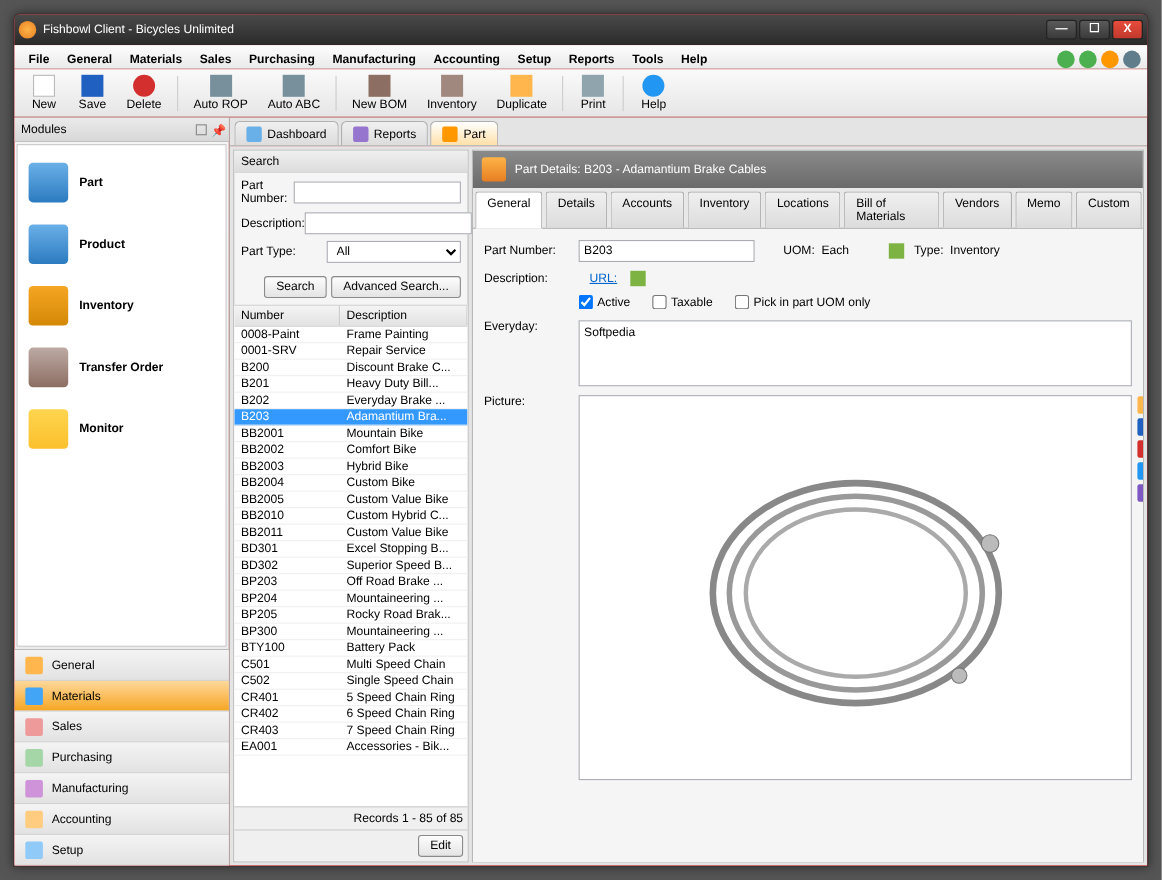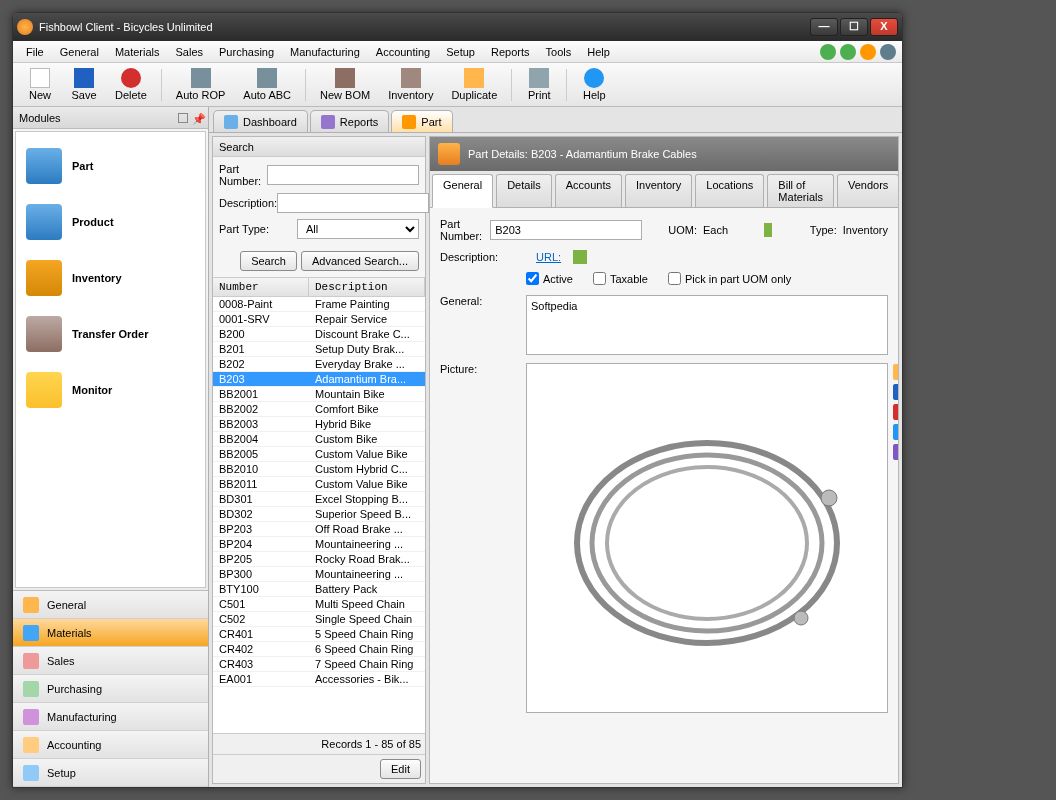--- a/index.html
+++ b/index.html
@@ -1,24 +1,24 @@
 <!DOCTYPE html>
 <html><head>
 <meta charset="utf-8">
 <style>
 * { box-sizing: border-box; margin: 0; padding: 0; font-family: Tahoma, Arial, sans-serif; font-size: 11px; }
 body { background: #555; padding: 12px; }
-.window { width: 891px; height: 776px; background: #ef4444; border: 1px solid #333; border-radius: 6px 6px 0 0; box-shadow: 0 0 10px rgba(0,0,0,0.5); display: flex; flex-direction: column; overflow: hidden; }
+.window { width: 1032px; height: 776px; background: #ef4444; border: 1px solid #333; border-radius: 6px 6px 0 0; box-shadow: 0 0 10px rgba(0,0,0,0.5); display: flex; flex-direction: column; overflow: hidden; }
 .titlebar { height: 28px; background: linear-gradient(#4a4a4a,#2a2a2a); display: flex; align-items: center; padding: 0 4px; color: #fff; }
 .titlebar .appicon { width: 16px; height: 16px; background: radial-gradient(circle,#ffb347,#e67e22); border-radius: 50%; margin-right: 6px; }
 .titlebar .title { flex: 1; }
 .winbtns { display: flex; gap: 2px; }
 .winbtn { width: 28px; height: 18px; background: linear-gradient(#5a5a5a,#3a3a3a); border: 1px solid #222; border-radius: 3px; color: #fff; text-align: center; line-height: 14px; font-weight: bold; cursor: pointer; }
 .winbtn.close { background: linear-gradient(#e74c3c,#c0392b); }
-.menubar { height: 22px; background: linear-gradient(#fdfdfd,#eaeaea); border-bottom: 1px solid #c8c8c8; display: flex; align-items: center; padding: 0 6px; gap: 2px; }
+.menubar { height: 22px; background: linear-gradient(#fdfdfd,#eaeaea); border-bottom: 1px solid #c8c8c8; display: flex; align-items: flex-end; padding: 0 6px; gap: 2px; font-weight: bold; }
 .menuitem { padding: 2px 7px; cursor: pointer; }
 .navicons { margin-left: auto; display: flex; gap: 4px; }
 .navicon { width: 16px; height: 16px; border-radius: 50%; cursor: pointer; }
 .toolbar { height: 44px; background: linear-gradient(#fafafa,#e6e6e6); border-bottom: 1px solid #bcbcbc; display: flex; align-items: center; padding: 0 6px; gap: 2px; }
 .tbtn { display: flex; flex-direction: column; align-items: center; padding: 2px 8px; cursor: pointer; border-radius: 3px; min-width: 42px; }
 .tbtn .ticn { width: 20px; height: 20px; margin-bottom: 1px; }
 .tsep { width: 1px; height: 32px; background: #ccc; margin: 0 4px; }
 .body { flex: 1; display: flex; overflow: hidden; }
 .sidebar { width: 196px; border-right: 1px solid #b0b0b0; background: linear-gradient(#f5f5f5,#e8e8e8); display: flex; flex-direction: column; }
 .modhdr { height: 22px; background: linear-gradient(#eaeaea,#d8d8d8); border-bottom: 1px solid #bcbcbc; display: flex; align-items: center; padding: 0 6px; }
@@ -41,21 +41,21 @@
 .searchpanel { width: 214px; background: #f5f5f5; border: 1px solid #b8b8b8; display: flex; flex-direction: column; }
 .sphdr { height: 20px; background: linear-gradient(#f0f0f0,#dcdcdc); border-bottom: 1px solid #ccc; padding: 2px 6px; display: flex; align-items: center; }
 .spform { padding: 6px; }
 .frow { display: flex; align-items: center; margin-bottom: 6px; }
 .frow label { width: 78px; }
 .frow input, .frow select { flex: 1; border: 1px solid #abadb3; padding: 2px 4px; height: 20px; background: #fff; }
 .sbtns { display: flex; justify-content: flex-end; gap: 4px; padding: 0 6px 6px; }
 .btn { padding: 3px 10px; background: linear-gradient(#fdfdfd,#e4e4e4); border: 1px solid #8a8a8a; border-radius: 3px; cursor: pointer; }
 .resulttable { flex: 1; overflow: auto; border-top: 1px solid #ccc; background: #fff; }
 .rthead { display: flex; background: linear-gradient(#f4f4f4,#e2e2e2); border-bottom: 1px solid #ccc; position: sticky; top: 0; }
-.rthead div { padding: 3px 6px; border-right: 1px solid #ccc; font-family: Liberation Mono, monospace; }
+.rthead div { padding: 3px 6px; border-right: 1px solid #ccc; }
 .rtrow { display: flex; cursor: pointer; border-bottom: 1px solid #f0f0f0; }
 .rtrow.selected { background: #3399ff; color: #fff; }
 .rtrow div { padding: 1px 6px; white-space: nowrap; overflow: hidden; text-overflow: ellipsis; }
 .col-num { width: 96px; }
 .col-desc { flex: 1; }
 .rtfoot { text-align: right; padding: 4px; border-top: 1px solid #ccc; background: #f0f0f0; }
 .detailpanel { flex: 1; background: #f5f5f5; border: 1px solid #b8b8b8; display: flex; flex-direction: column; overflow: hidden; }
 .dphdr { height: 34px; background: linear-gradient(#8a8a8a,#6a6a6a); color: #fff; display: flex; align-items: center; padding: 12px 8px; font-size: 15px; gap: 8px; }
 .dphdr .dpicn { width: 22px; height: 22px; background: linear-gradient(#ffb347,#e67e22); border-radius: 3px; }
 .dtabs { display: flex; background: #e8e8e8; border-bottom: 1px solid #b0b0b0; }
@@ -271,21 +271,21 @@
                 <div class="rtrow">
                   <div class="col-num">0001-SRV</div>
                   <div class="col-desc">Repair Service</div>
                 </div>
                 <div class="rtrow">
                   <div class="col-num">B200</div>
                   <div class="col-desc">Discount Brake C...</div>
                 </div>
                 <div class="rtrow">
                   <div class="col-num">B201</div>
-                  <div class="col-desc">Setup Duty Brak...</div>
+                  <div class="col-desc">Heavy Duty Bill...</div>
                 </div>
                 <div class="rtrow">
                   <div class="col-num">B202</div>
                   <div class="col-desc">Everyday Brake ...</div>
                 </div>
                 <div class="rtrow selected">
                   <div class="col-num">B203</div>
                   <div class="col-desc">Adamantium Bra...</div>
                 </div>
                 <div class="rtrow">
@@ -392,21 +392,21 @@
               <div class="dtab">Memo</div>
               <div class="dtab">Custom</div>
             </div>
           <div class="dpbody">
             <div class="dfrow">
               <label>Part Number:</label>
               <input type="text" style="width: 160px;" value="B203">
               <span style="margin-left:20px">UOM:</span>
               <span>Each</span>
               <span class="editicn" style="margin-left:30px"></span>
-              <span style="margin-left:32px">Type:</span>
+              <span style="margin-left:3px">Type:</span>
               <span>Inventory</span>
             </div>
             <div class="dfrow">
               <label>Description:</label>
               <span class="urllink" style="margin-left:10px">URL:</span>
               <span class="editicn" style="margin-left:6px"></span>
             </div>
             <div class="chkrow">
               <div class="chk">
                   <input type="checkbox" checked="" style="">
@@ -415,21 +415,21 @@
               <div class="chk">
                   <input type="checkbox" style="">
                   <span>Taxable</span>
                 </div>
               <div class="chk">
                   <input type="checkbox" style="">
                   <span>Pick in part UOM only</span>
                 </div>
             </div>
             <div class="dfrow" style="align-items:flex-start">
-              <label>General:</label>
+              <label>Everyday:</label>
               <div class="detailsbox"><span>Softpedia</span></div>
             </div>
             <div class="dfrow" style="align-items:flex-start">
               <label>Picture:</label>
               <div class="picturebox">
                 <svg class="cable" viewBox="0 0 340 280">
                   <ellipse cx="170" cy="145" rx="130" ry="100" fill="none" stroke="#888" stroke-width="6"></ellipse>
                   <ellipse cx="170" cy="145" rx="115" ry="88" fill="none" stroke="#999" stroke-width="5"></ellipse>
                   <ellipse cx="170" cy="145" rx="100" ry="76" fill="none" stroke="#aaa" stroke-width="4"></ellipse>
                   <circle cx="292" cy="100" r="8" fill="#bbb" stroke="#777"></circle>

